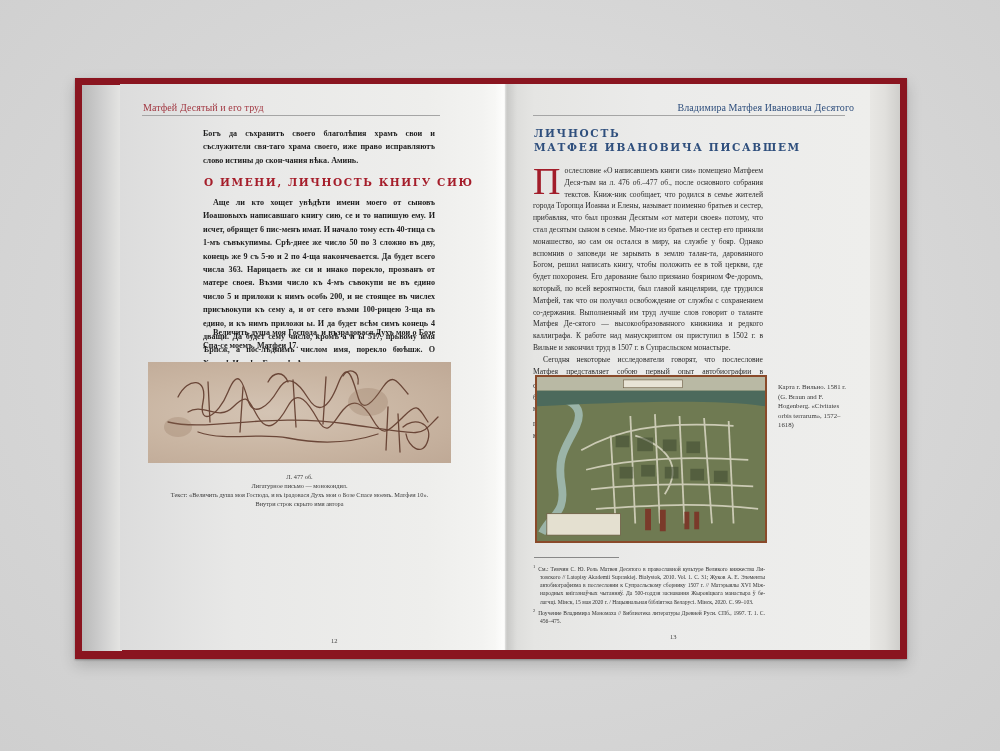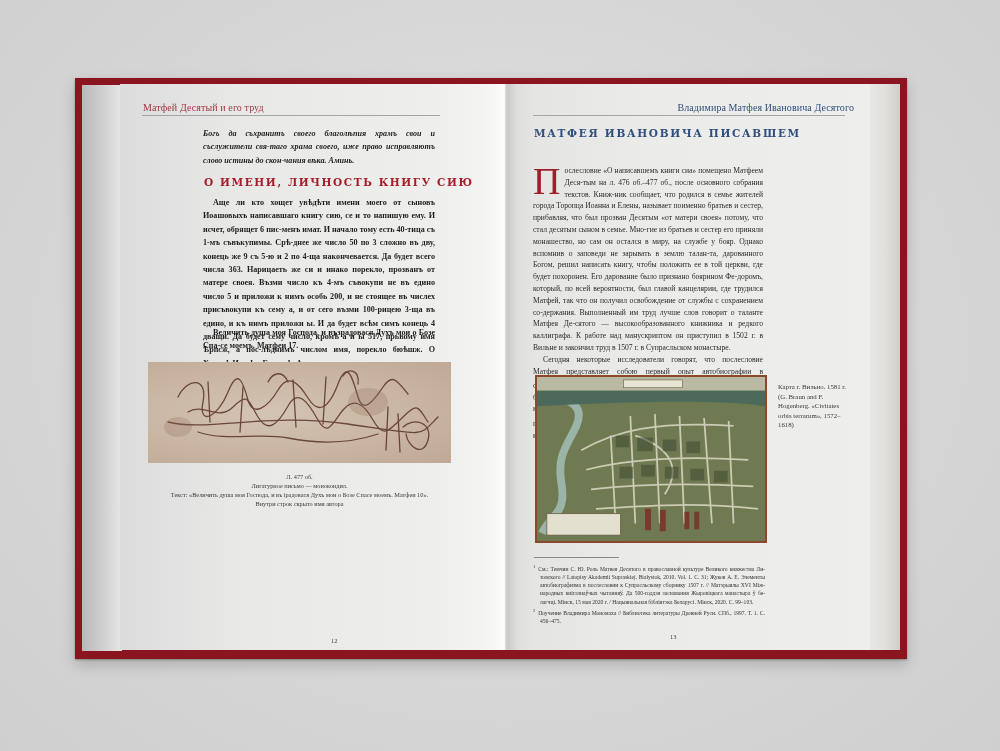--- a/index.html
+++ b/index.html
@@ -58,21 +58,21 @@
   .page.left .head-rule { left: 22px; width: 298px; }
   .page.right .head-rule { left: 28px; width: 312px; }
 
   
   .lp-body {
     position: absolute; left: 83px; width: 232px;
     font-size: 8.1px; line-height: 13.4px; color: #1e1e1e;
     text-align: justify; font-weight: bold;
   }
   .lp-body p { text-indent: 10px; }
-  .lp-body p.noindent { text-indent: 0; font-style: italic; }
+  .lp-body p.noindent { text-indent: 0; }
   .lp-h {
     position: absolute; left: 84px; top: 92px;
     font-size: 10.5px; font-weight: bold; letter-spacing: 1.6px;
     color: #a51d2a; font-family: "DejaVu Serif", serif;
   }
 
   .autograph {
     position: absolute; left: 28px; top: 278px; width: 303px; height: 101px;
     background: radial-gradient(ellipse at 40% 50%, #d4c4b4 0%, #c9b5a2 55%, #bfa996 100%);
     overflow: hidden;
@@ -186,20 +186,21 @@
     </div>
 
     <div class="page-num">12</div>
   </div>
 
   <div class="page right">
     <div class="running-head">Владимира Матфея Ивановича Десятого</div>
     <div class="head-rule"></div>
 
     <div class="rp-title">
+      <div>ЛИЧНОСТЬ</div>
       <div>МАТФЕЯ ИВАНОВИЧА ПИСАВШЕМ</div>
     </div>
 
     <div class="rp-body">
       <p class="dropcap-p"><span class="dropcap">П</span><span>ослесловие «О написавшемъ книги сиа» помещено Матфеем Деся-тым на л. 476 об.–477 об., после основного собрания текстов. Книж-ник сообщает, что родился в семье жителей города Торопца Иоанна и Елены, называет поименно братьев и сестер, прибавляя, что был прозван Десятым «от матери своея» потому, что стал десятым сыном в семье. Мно-гие из братьев и сестер его приняли монашество, но сам он остался в миру, на службе у бояр. Однако вспомнив о заповеди не зарывать в землю талан-та, дарованного Богом, решил написать книгу, чтобы положить ее в той церкви, где будет похоронен. Его дарование было признано боярином Фе-доромъ, который, по всей вероятности, был главой канцелярии, где трудился Матфей, так что он получил освобождение от службы с сохранением со-держания. Выполненный им труд лучше слов говорит о таланте Матфея Де-сятого — высокообразованного книжника и редкого каллиграфа. К работе над манускриптом он приступил в 1502 г. в Вильне и закончил труд в 1507 г. в Супрасльском монастыре.</span></p>
       <p><span>Сегодня некоторые исследователи говорят, что послесловие Матфея представляет собою первый опыт автобиографии в славянской письменно-сти</span><sup>1</sup><span>. Действительно, запись пространна и дает больше сведений о личности автора, чем обычно в средневековой книжности. Но все-таки первым опы-том автобиографии на Руси приходится признать Поучение Владимира Мо-номаха</span><sup>2</sup><span>. Потомки, которые поминают вкладчика той или другой ценности</span></p>
     </div>
 
     <div class="map">
       <svg viewBox="0 0 232 168" preserveAspectRatio="none">

